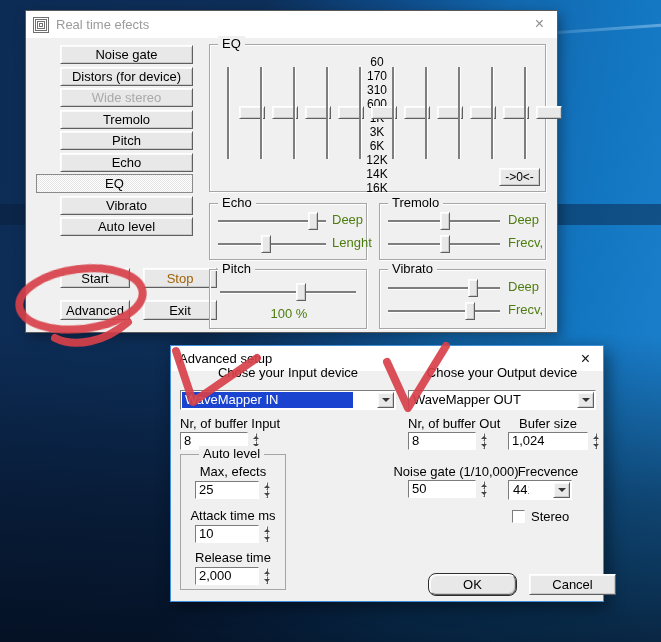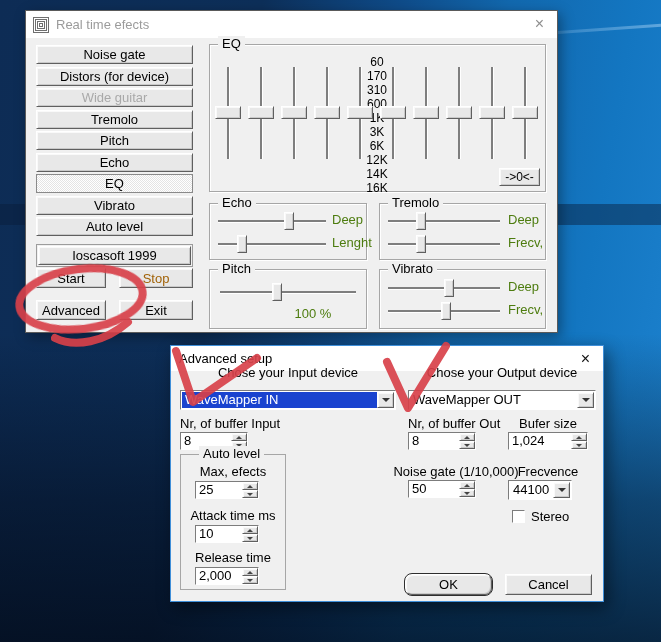--- a/index.html
+++ b/index.html
@@ -12,20 +12,21 @@
   }
   .wall-band { position:absolute; left:0; right:0; top:204px; height:21px; background:rgba(8,28,58,.45); }
   .wall-streak { position:absolute; left:540px; top:26px; width:180px; height:3px;
     background:linear-gradient(to right, rgba(180,220,255,.15), rgba(200,230,255,.55)); transform:rotate(-4deg); }
 
   
   .raised {
     background:#e8e8e8;
     border:1px solid #5f5f5f; border-top-color:#ffffff; border-left-color:#ffffff;
     box-shadow: inset 1px 1px 0 #f9f9f9, inset -1px -1px 0 #c9c9c9;
+    margin-left: 24px;
   }
   .sunken {
     background:#ffffff;
     border:1px solid #ffffff; border-top-color:#7c7c7c; border-left-color:#7c7c7c;
   }
   .groupbox {
     position:absolute; border:1px solid #a6a6a6; box-shadow:1px 1px 0 #ffffff, inset 1px 1px 0 #ffffff;
   }
   .legend {
     position:absolute; top:-9px; left:8px; background:#f0f0f0; padding:0 4px;
@@ -125,30 +126,27 @@
         <rect x="4.5" y="4.5" width="7" height="7" fill="none" stroke="#6f6f6f"></rect>
         <rect x="6.5" y="6.5" width="3" height="3" fill="none" stroke="#6f6f6f"></rect>
       </svg>
       <span id="main-title">Real time efects</span>
       <span class="close-x">×</span>
     </div>
 
     <div class="side-col">
       <div class="side-btn raised">Noise gate</div>
       <div class="side-btn raised">Distors (for device)</div>
-      <div class="side-btn raised disabled">Wide guitar</div>
+      <div class="side-btn raised disabled">Wide stereo</div>
       <div class="side-btn raised">Tremolo</div>
       <div class="side-btn raised">Pitch</div>
       <div class="side-btn raised">Echo</div>
       <div class="side-btn active">EQ</div>
       <div class="side-btn raised">Vibrato</div>
       <div class="side-btn raised">Auto level</div>
-      <div class="framed-wrap">
-        <div class="side-btn raised">Ioscasoft 1999</div>
-      </div>
     </div>
 
     <div class="push-btn raised" style="left:10px; top:257px; width:70px; height:20px;">Start</div>
     <div class="push-btn raised disabled" style="left:93px; top:257px; width:74px; height:20px;">Stop</div>
     <div class="push-btn raised" style="left:10px; top:289px; width:70px; height:20px;">Advanced</div>
     <div class="push-btn raised" style="left:93px; top:289px; width:74px; height:20px;">Exit</div>
 
     <div class="groupbox" style="left:183px; top:33px; width:337px; height:148px;">
       <span class="legend">EQ</span>
       <div class="band-row">
@@ -228,21 +226,21 @@
         <div class="hthumb raised" style="left:28px;"></div>
       </div>
       <span class="slider-label" style="left:128px; top:31px;">Frecv,</span>
     </div>
 
     <div class="groupbox" style="left:183px; top:258px; width:158px; height:60px;">
       <span class="legend">Pitch</span>
       <div class="htrack" style="left:10px; top:21px; width:136px;">
         <div class="hthumb raised" style="left:52px;"></div>
       </div>
-      <div class="slider-label center" style="left:0; top:36px; width:158px;margin-left:24px;">100 %</div>
+      <div class="slider-label center" style="left:0; top:36px; width:158px;">100 %</div>
     </div>
 
     <div class="groupbox" style="left:353px; top:258px; width:167px; height:60px;">
       <span class="legend">Vibrato</span>
       <div class="htrack" style="left:8px; top:17px; width:112px;">
         <div class="hthumb raised" style="left:56px;"></div>
       </div>
       <span class="slider-label" style="left:128px; top:9px;">Deep</span>
       <div class="htrack" style="left:8px; top:40px; width:112px;">
         <div class="hthumb raised" style="left:53px;"></div>

